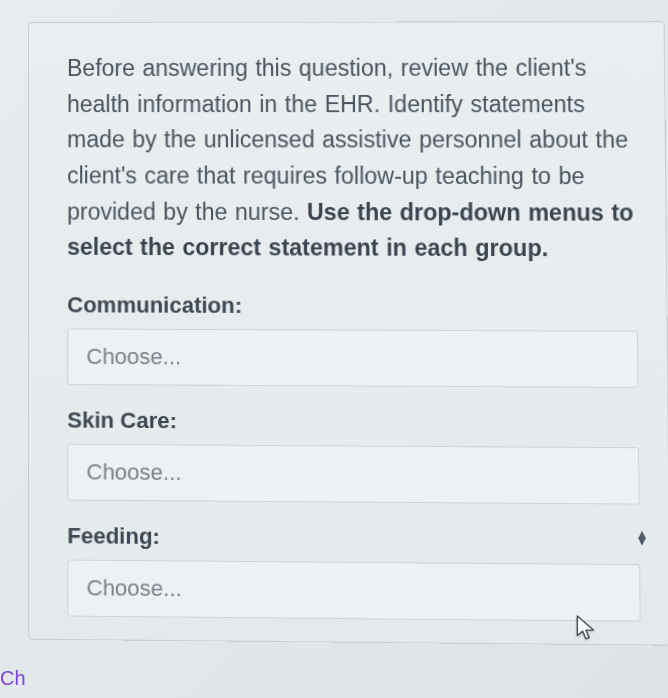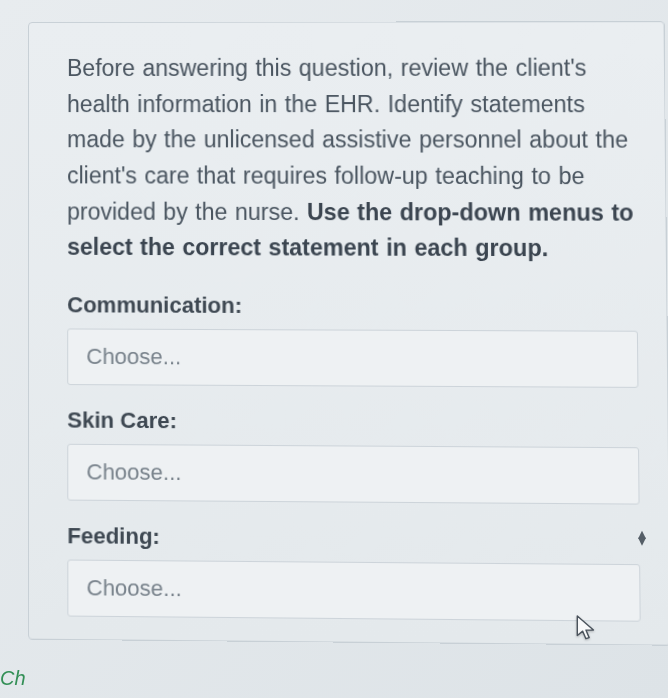--- a/index.html
+++ b/index.html
@@ -83,23 +83,22 @@
     .cursor svg {
       width: 22px;
       height: 28px;
       filter: drop-shadow(0 1px 1px rgba(0,0,0,0.25));
     }
     .cutoff-label {
       position: absolute;
       left: 0px;
       bottom: 8px;
       font-size: 20px;
-      color: #15803d;
+      color: #6d28d9;
       opacity: 0.85;
-      font-style: italic;
     }
   </style>
 </head>
 <body>
 
 <div class="question-card">
 
   <p class="question-text">
     <span>Before answering this question, review the client's health information in the EHR. Identify statements made by the unlicensed assistive personnel about the client's care that requires follow-up teaching to be provided by the nurse. </span>
     <span class="bold">Use the drop-down menus to select the correct statement in each group.</span>

